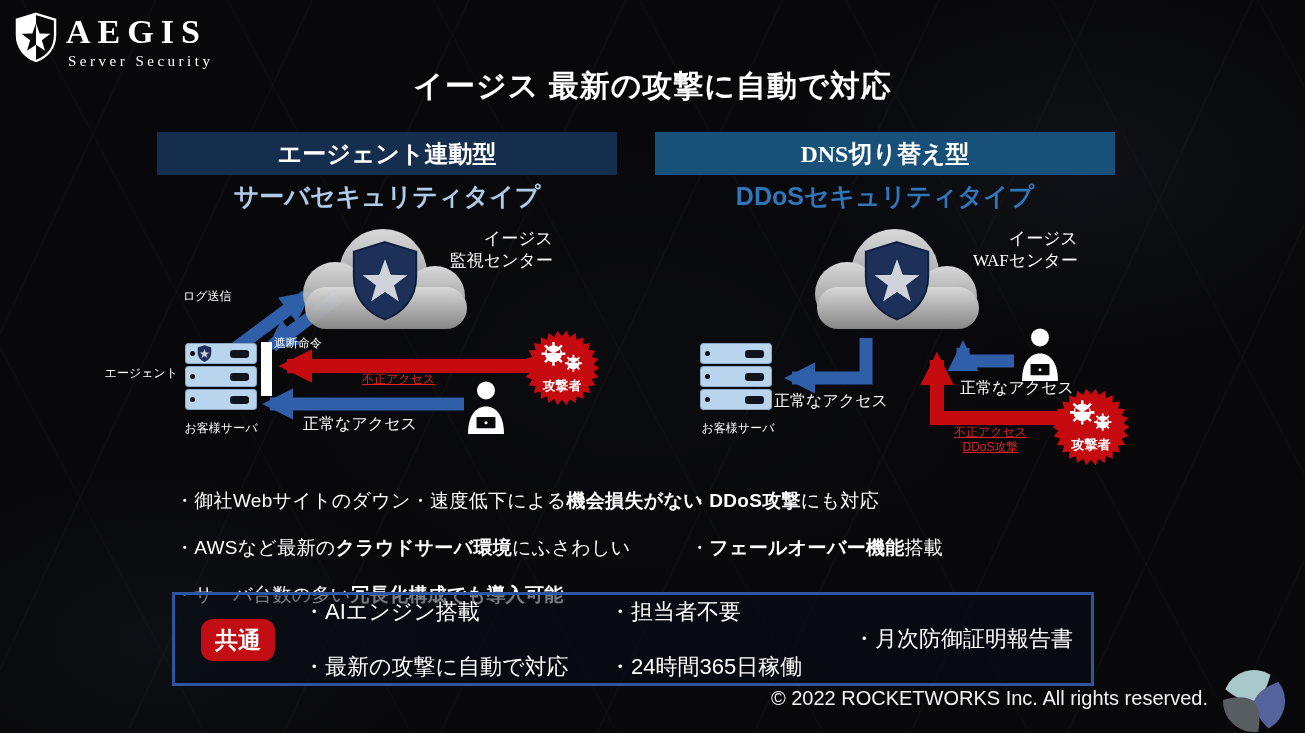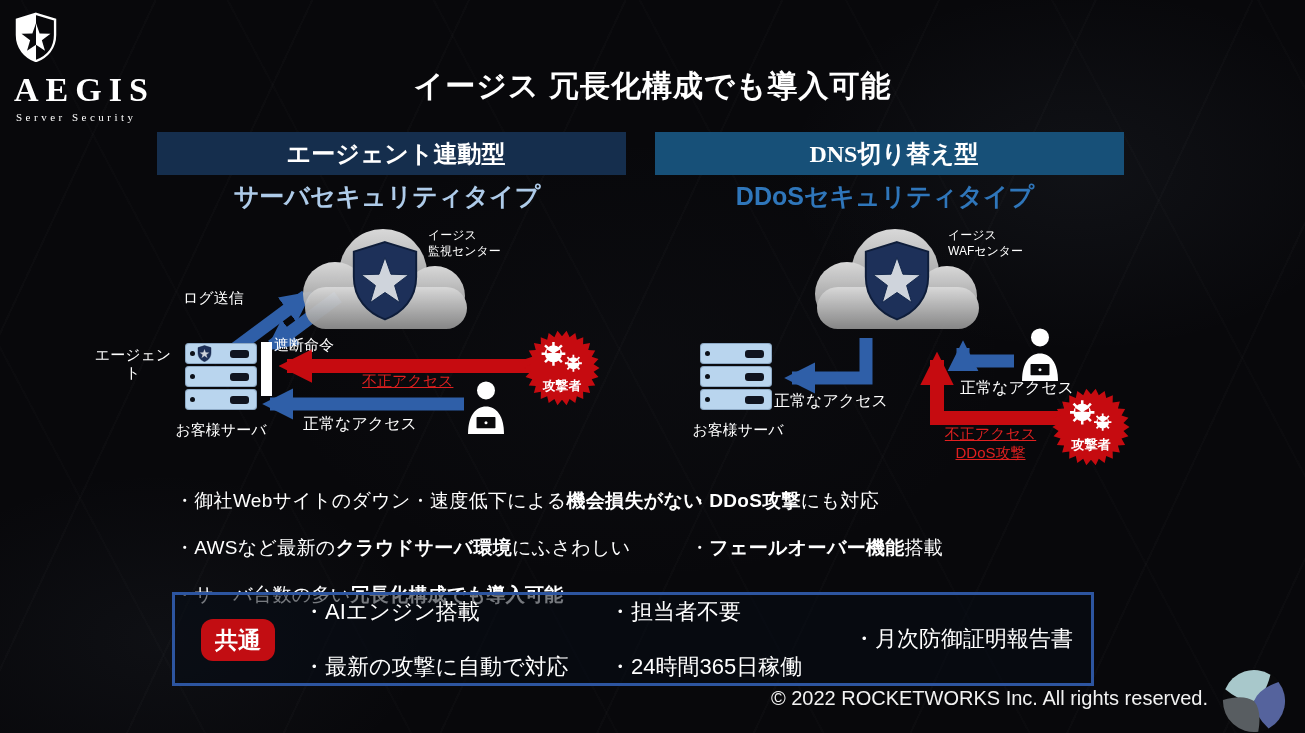--- a/index.html
+++ b/index.html
@@ -9,50 +9,50 @@
       radial-gradient(ellipse 420px 260px at 1080px 170px, rgba(130,150,175,0.07), transparent 70%),
       radial-gradient(ellipse 380px 240px at 160px 640px, rgba(120,140,165,0.06), transparent 70%),
       radial-gradient(ellipse 500px 300px at 640px 360px, rgba(90,105,125,0.04), transparent 75%),
       repeating-linear-gradient(115deg, transparent 0 140px, rgba(255,255,255,0.015) 140px 142px),
       repeating-linear-gradient(62deg, transparent 0 180px, rgba(255,255,255,0.012) 180px 182px),
       #08080b;
     font-family:"Liberation Sans","DejaVu Sans",sans-serif;color:#fff;
   }
   .abs{position:absolute;}
   
-  .brand{left:14px;top:12px;display:flex;align-items:flex-start;gap:8px;flex-direction:column;}
+  .brand{left:14px;top:12px;display:flex;align-items:flex-start;gap:8px;}
   .brand-name{font-family:"Liberation Serif","DejaVu Serif",serif;font-size:34px;font-weight:700;letter-spacing:7px;line-height:1;margin-top:3px;}
-  .brand-tag{font-family:"Liberation Serif","DejaVu Serif",serif;font-size:11px;letter-spacing:3.5px;margin-top:4px;padding-left:2px;}
+  .brand-tag{font-family:"Liberation Serif","DejaVu Serif",serif;font-size:15px;letter-spacing:3.5px;margin-top:4px;padding-left:2px;}
   
   .title{left:0;top:66px;width:1305px;text-align:center;font-size:30px;font-weight:700;letter-spacing:1px;}
   
   .colbar{top:132px;width:460px;height:43px;display:flex;align-items:center;justify-content:center;
-          font-size:24px;font-weight:700;padding-left:9px;}
+          font-size:24px;font-weight:700;}
   .colbar.l{left:157px;background:#152e4d;}
   .colbar.r{left:655px;background:#175078;font-family:Liberation Serif, serif;}
   .subtitle{top:180px;width:460px;text-align:center;font-size:25px;font-weight:700;}
   .subtitle.l{left:157px;color:#aecbe9;}
   .subtitle.r{left:655px;color:#2f76ba;}
   
   .cloud{width:205px;height:118px;}
   .cloud.l{left:283px;top:221px;}
   .cloud.r{left:795px;top:221px;}
-  .cloudlabel{font-size:12px;line-height:1.3;text-align:left;}
+  .cloudlabel{font-size:17px;line-height:1.3;text-align:right;font-family:Liberation Serif, serif;}
   .cloudlabel.l{left:428px;top:228px;width:125px;}
   .cloudlabel.r{left:948px;top:228px;width:130px;}
   
   .server{width:72px;}
   .server.l{left:185px;top:343px;}
   .server.r{left:700px;top:343px;}
   .srow{position:relative;width:72px;height:21px;background:#b9d5ee;border-radius:4px;margin-bottom:2px;box-shadow:inset 0 0 0 1px rgba(60,90,120,.35);}
   .srow .dot{position:absolute;left:5px;top:8px;width:5px;height:5px;border-radius:50%;background:#0c1018;}
   .srow .slot{position:absolute;right:8px;top:7px;width:19px;height:8px;border-radius:3px;background:#10141f;}
   .srow .mini-shield{position:absolute;left:12px;top:2px;width:15px;height:17px;}
   
-  .lbl{font-size:15px;line-height:1.2;}
+  .lbl{font-size:12px;line-height:1.2;}
   .lbl.red{color:#e02020;text-decoration:underline;}
   .lbl.big{font-size:16px;}
   .fwbar{left:261px;top:342px;width:11px;height:54px;background:#fff;}
   
   .features{list-style:none;margin:12px;padding:0;font-size:19px;}
   .features.l{left:163px;top:476px;}
   .features.r{left:678px;top:476px;}
   .features li{margin-bottom:21px;letter-spacing:.3px;}
   .features b{font-weight:700;}
   
@@ -139,21 +139,21 @@
         <polygon points="37.5,19 43.7,36.5 62.2,37 47.5,48.2 52.8,66 37.5,55.5 22.2,66 27.5,48.2 12.8,37 31.3,36.5" fill="#fff"></polygon>
       </g>
       <path d="M37.5,3 L70,13 V39 C70,61.5 56,76.5 37.5,83.5 C19,76.5 5,61.5 5,39 V13 Z" fill="none" stroke="#fff" stroke-width="4"></path>
     </svg>
     <div>
       <div class="brand-name">AEGIS</div>
       <div class="brand-tag">Server Security</div>
     </div>
   </div>
 
-  <div class="abs title">イージス 冗長化構成でも導入可能</div>
+  <div class="abs title">イージス 最新の攻撃に自動で対応</div>
 
   <div class="abs colbar l">エージェント連動型</div>
   <div class="abs colbar r">DNS切り替え型</div>
   <div class="abs subtitle l">サーバセキュリティタイプ</div>
   <div class="abs subtitle r">DDoSセキュリティタイプ</div>
 
   <svg class="abs" style="left:0;top:0" width="1305" height="733">
     <defs>
       <marker id="mb" viewBox="0 0 4 4" markerWidth="2.4" markerHeight="2.4" refX="3" refY="2" orient="auto" markerUnits="strokeWidth">
         <path d="M0,0 L4,2 L0,4 Z" fill="#2f5fa8"></path>
@@ -182,21 +182,21 @@
   <svg class="abs cloud r" viewBox="0 0 205 118">
       <use href="#cloudshape"></use>
     </svg>
   <div class="abs cloudlabel r">
     <div>イージス</div>
     <div>WAFセンター</div>
   </div>
 
   <div class="abs lbl" style="left:183px;top:289px">ログ送信</div>
   <div class="abs lbl" style="left:274px;top:336px">遮断命令</div>
-  <div class="abs lbl" style="left:88px;top:346px;width:90px;text-align:center">エージェント</div>
+  <div class="abs lbl" style="left:88px;top:366px;width:90px;text-align:right">エージェント</div>
 
   <div class="abs server l">
     <div class="srow">
         <span class="dot"></span>
       <svg class="mini-shield" viewBox="0 0 75 85">
           <use href="#shieldstar"></use>
         </svg>
       <span class="slot"></span>
       </div>
     <div class="srow">

